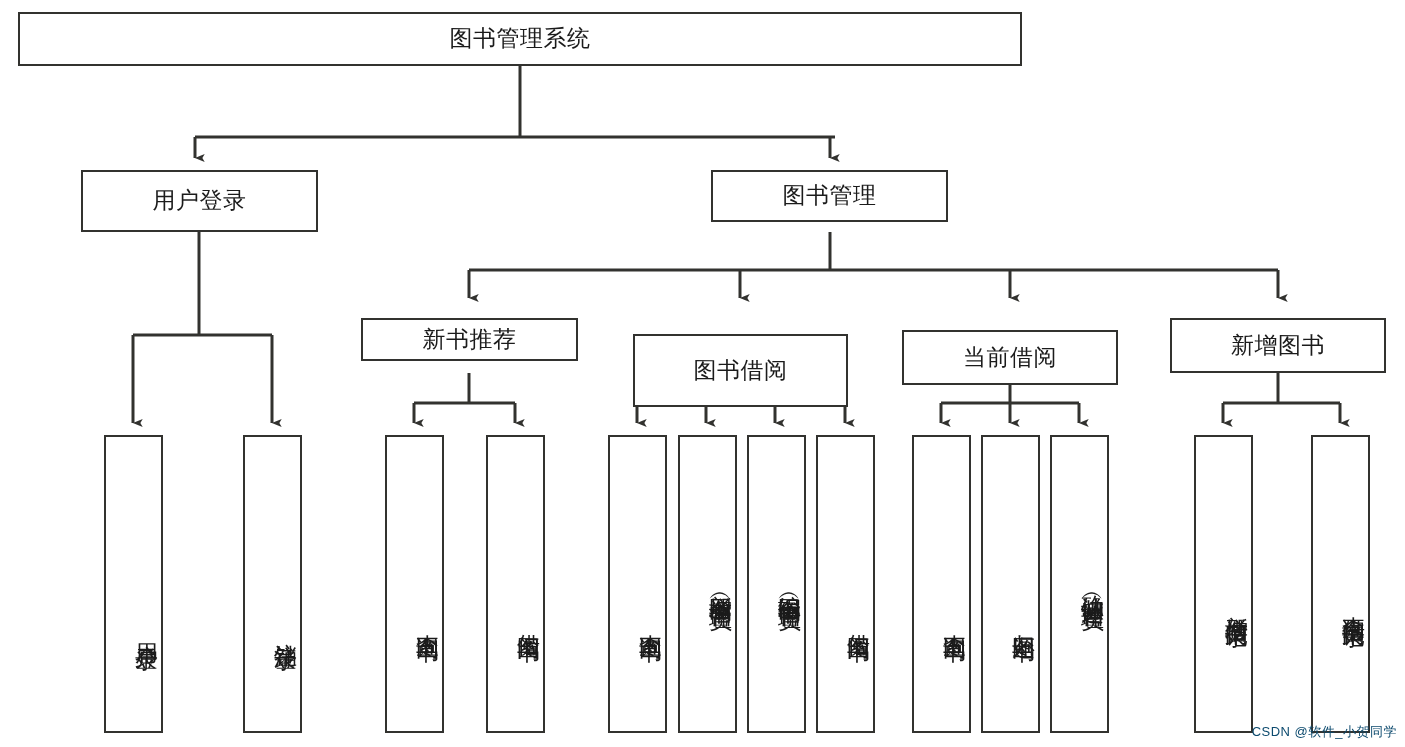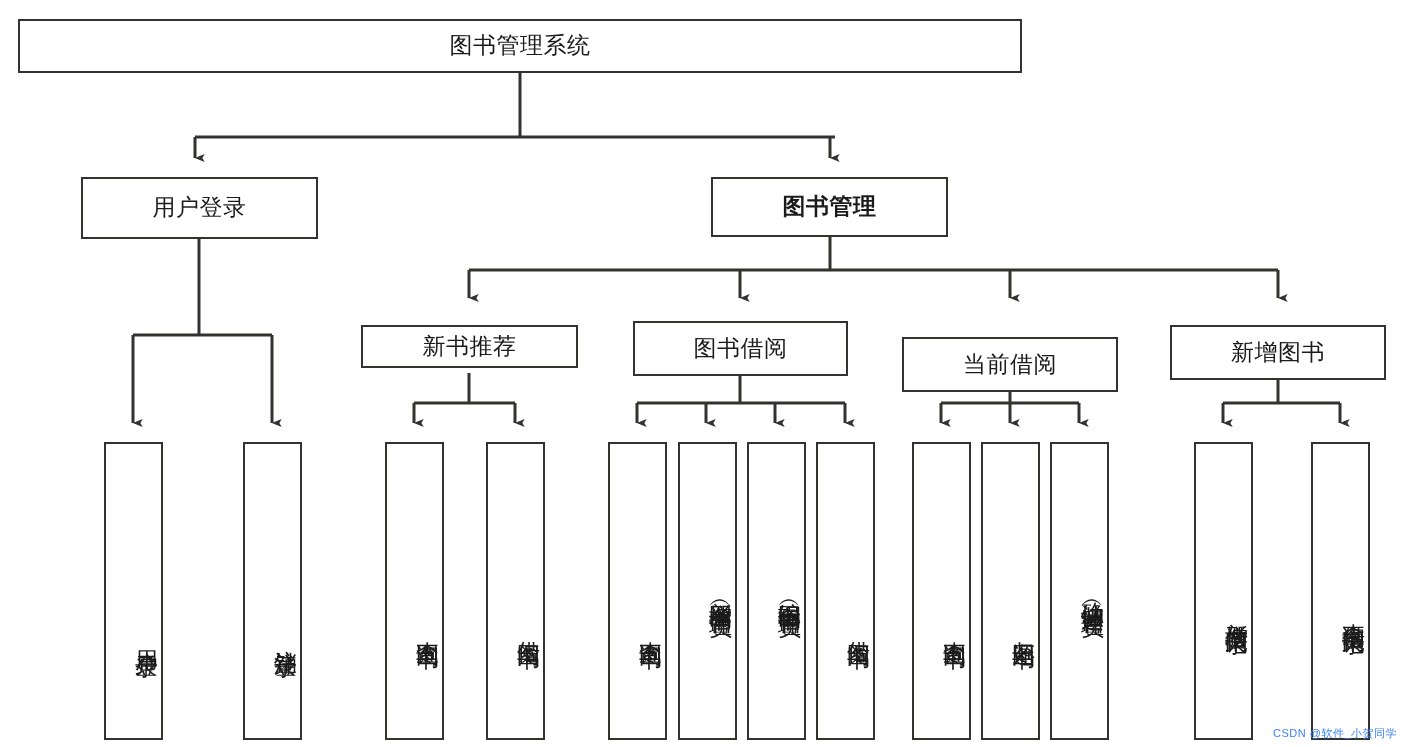--- a/index.html
+++ b/index.html
@@ -27,21 +27,20 @@
   }
   .node {
     position: absolute;
     box-sizing: border-box;
     background: #ffffff;
     border: 2px solid #32322f;
     display: flex;
     align-items: center;
     justify-content: center;
     color: #1b1b1b;
-    margin-top: 7px;
   }
   .node-h {
     font-size: 23px;
     letter-spacing: 0.5px;
     line-height: 1.2;
     white-space: nowrap;
   }
   .node-root {
     font-size: 23px;
   }
@@ -57,22 +56,22 @@
     text-align: left;
     overflow: hidden;
   }
   .node-v.topalign {
     padding-top: 4px;
   }
   .watermark {
     position: absolute;
     right: 8px;
     bottom: 6px;
-    font-size: 11px;
-    color: #3b82f6;
+    font-size: 13px;
+    color: #0c4a6e;
     white-space: nowrap;
     letter-spacing: 0.5px;
   }
 </style>
 </head>
 <body>
 
 <div id="canvas">
 
   <svg id="wires" viewBox="0 0 1405 747" xmlns="http://www.w3.org/2000/svg">
@@ -121,24 +120,24 @@
       <path d="M1278 373 L1278 403"></path>
       <path d="M1223 403 L1340 403"></path>
       <path d="M1223 403 L1223 423" marker-end="url(#arrow)"></path>
       <path d="M1340 403 L1340 423" marker-end="url(#arrow)"></path>
     </g>
   </svg>
 
   <div class="node node-h node-root" style="left:18px; top:12px; width:1004px; height:54px;">图书管理系统</div>
 
   <div class="node node-h" style="left:81px; top:170px; width:237px; height:62px;">用户登录</div>
-  <div class="node node-h" style="left:711px; top:170px; width:237px; height:60px;font-weight:bold;">图书管理</div>
+  <div class="node node-h" style="left:711px; top:170px; width:237px; height:52px;">图书管理</div>
 
   <div class="node node-h" style="left:361px; top:318px; width:217px; height:43px;">新书推荐</div>
-  <div class="node node-h" style="left:633px; top:314px; width:215px; height:55px;">图书借阅</div>
+  <div class="node node-h" style="left:633px; top:334px; width:215px; height:73px;">图书借阅</div>
   <div class="node node-h" style="left:902px; top:330px; width:216px; height:55px;">当前借阅</div>
   <div class="node node-h" style="left:1170px; top:318px; width:216px; height:55px;">新增图书</div>
 
   <div class="node node-v" style="left:104px; top:435px; width:59px; height:298px; padding-top:90px;">用户登录</div>
   <div class="node node-v" style="left:243px; top:435px; width:59px; height:298px; padding-top:90px;">注销登录</div>
 
   <div class="node node-v" style="left:385px; top:435px; width:59px; height:298px; padding-top:72px;">查询图书</div>
   <div class="node node-v" style="left:486px; top:435px; width:59px; height:298px; padding-top:72px;">借阅图书</div>
 
   <div class="node node-v" style="left:608px; top:435px; width:59px; height:298px; padding-top:72px;">查询图书</div>

